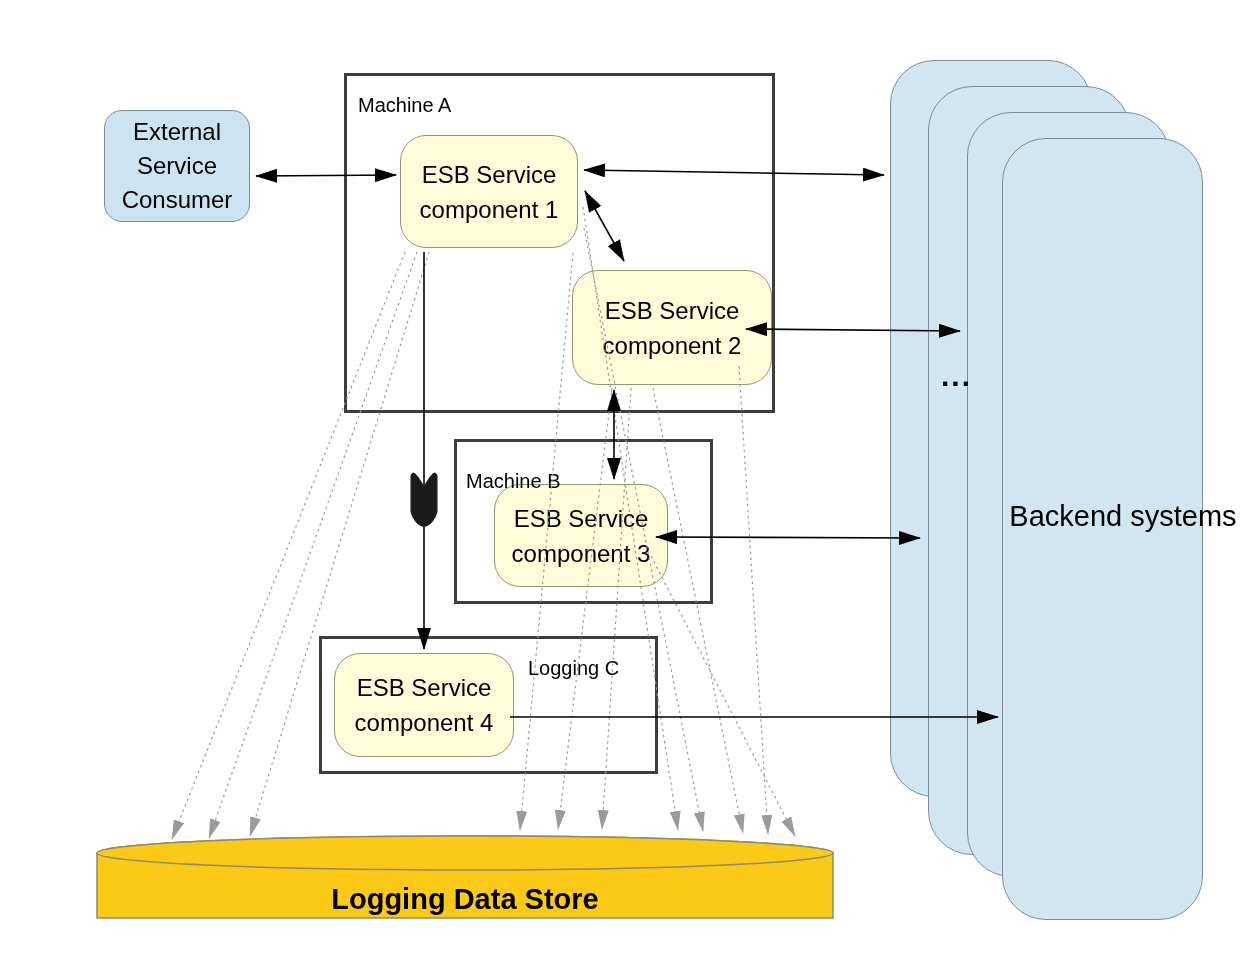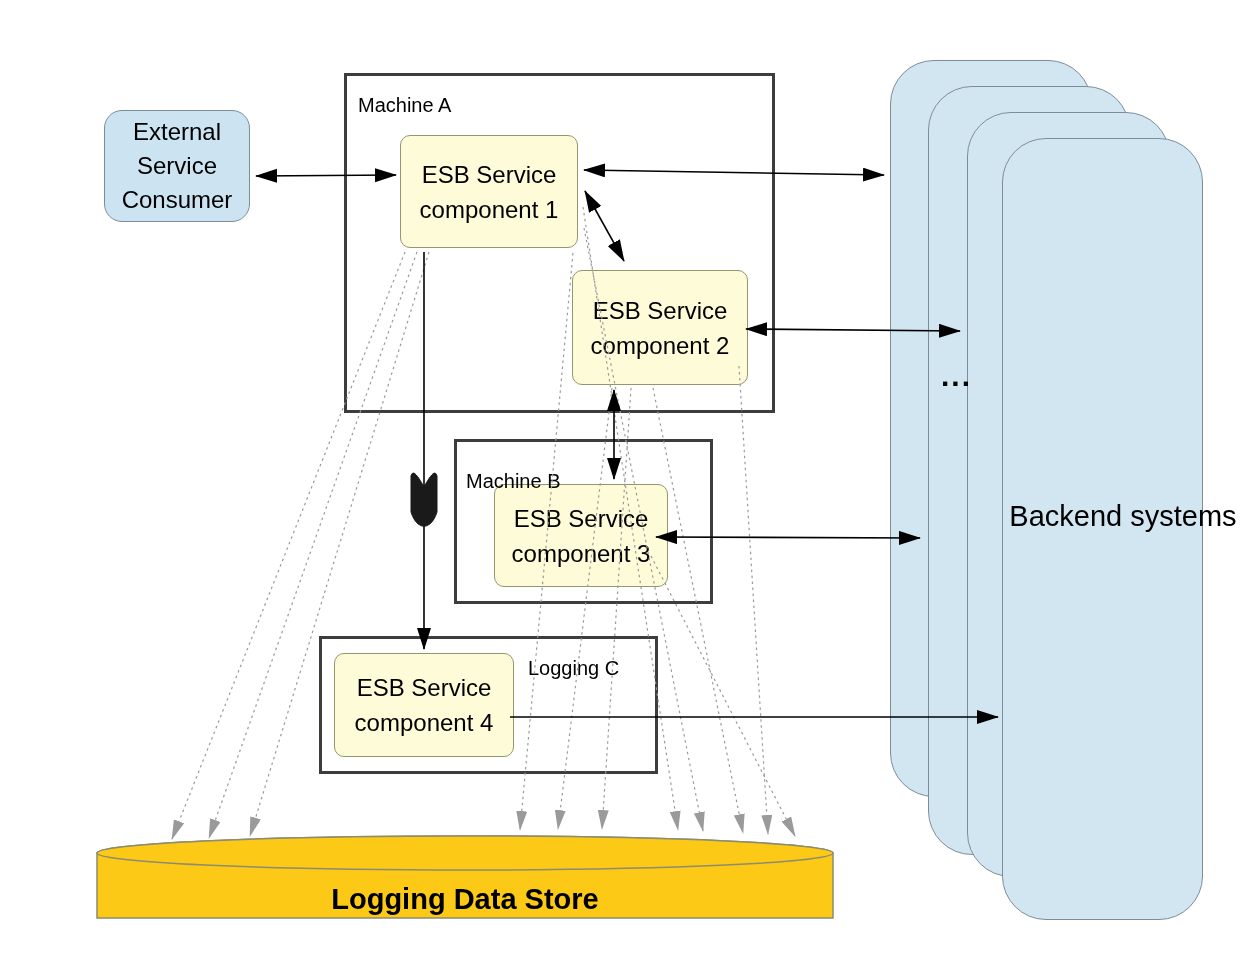--- a/index.html
+++ b/index.html
@@ -14,21 +14,21 @@
   }
   
   .machine{
     background:#ffffff;border:3px solid #3d3d3d;z-index:2;
   }
   .machine-label{
     font-size:20px;line-height:26px;white-space:nowrap;z-index:4;
   }
   
   .component{
-    background:#fdfbd8;border:1px solid #96966e;border-radius:10px;z-index:3;
+    background:#fdfbd8;border:1px solid #96966e;border-radius:26px;z-index:3;
     display:flex;align-items:center;justify-content:center;text-align:center;
     font-size:24px;line-height:35px;
   }
   .consumer{
     background:#cce4f1;border:1px solid #7d8c99;border-radius:18px;z-index:3;
     display:flex;align-items:center;justify-content:center;text-align:center;
     font-size:24px;line-height:34px;
   }
   .backend-label{
     z-index:4;text-align:center;font-size:29px;line-height:37px;
@@ -57,21 +57,21 @@
   <div class="abs machine" style="left:344px;top:73px;width:431px;height:340px;"></div>
   <div class="abs machine-label" style="left:358px;top:92px;">Machine A</div>
 
   <div class="abs machine" style="left:454px;top:439px;width:259px;height:165px;"></div>
   <div class="abs machine-label" style="left:466px;top:468px;">Machine B</div>
 
   <div class="abs machine" style="left:319px;top:636px;width:339px;height:138px;"></div>
   <div class="abs machine-label" style="left:528px;top:655px;">Logging C</div>
 
   <div class="abs component" style="left:400px;top:135px;width:178px;height:113px;padding:0 18px;">ESB Service component 1</div>
-  <div class="abs component" style="left:572px;top:270px;width:176px;height:115px;padding:13px 12px;">ESB Service component 2</div>
+  <div class="abs component" style="left:572px;top:270px;width:200px;height:115px;padding:13px 12px;">ESB Service component 2</div>
   <div class="abs component" style="left:494px;top:484px;width:174px;height:103px;padding:0 15px;">ESB Service component 3</div>
   <div class="abs component" style="left:334px;top:653px;width:180px;height:104px;padding:0 14px;">ESB Service component 4</div>
 
   <div class="abs datastore-label" style="left:97px;top:883px;width:736px;">Logging Data Store</div>
 
   <div class="abs consumer" style="left:104px;top:110px;width:146px;height:112px;padding:0 14px;">External Service Consumer</div>
 
   <svg class="connector-layer" width="1254" height="969" viewBox="0 0 1254 969" xmlns="http://www.w3.org/2000/svg">
     <defs>
       <marker id="ab" markerUnits="userSpaceOnUse" markerWidth="24" markerHeight="16" refX="21" refY="7" orient="auto-start-reverse">

